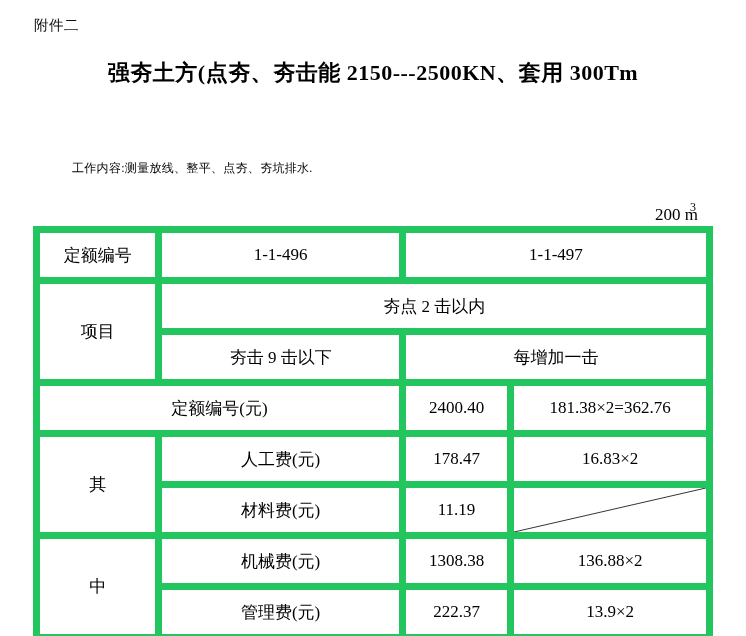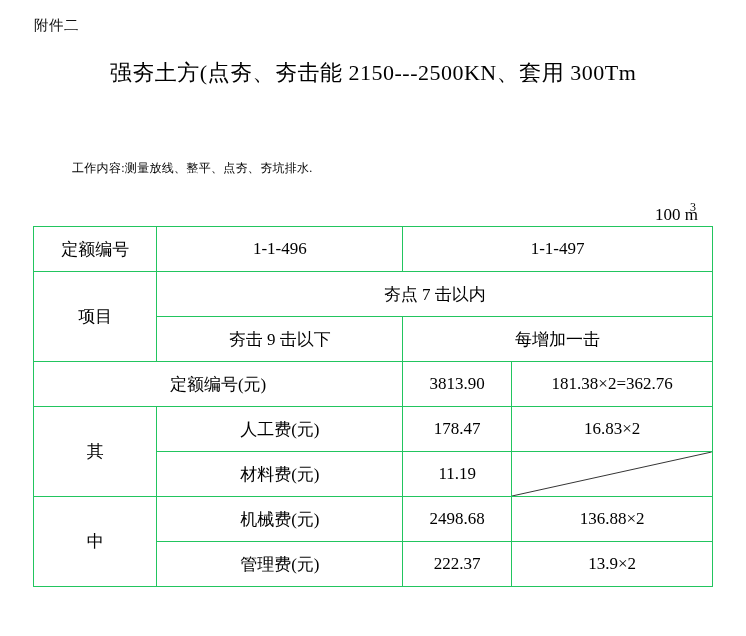--- a/index.html
+++ b/index.html
@@ -31,21 +31,21 @@
     letter-spacing: 0.5px;
     color: #111;
   }
   .doc-title {
     position: absolute;
     left: 40px;
     top: 56px;
     width: 666px;
     text-align: center;
     font-size: 22px;
-    font-weight: normal;
+    font-weight: bold;
     line-height: 1.55;
     letter-spacing: 0.5px;
   }
   .work-content {
     position: absolute;
     left: 72px;
     top: 160px;
     font-size: 12px;
     letter-spacing: 0.3px;
   }
@@ -68,21 +68,21 @@
 
   table.main {
     position: absolute;
     left: 33px;
     top: 226px;
     width: 680px;
     border-collapse: collapse;
     table-layout: fixed;
   }
   table.main td {
-    border: 1px solid #22c55e;
+    border: 7px solid #22c55e;
     text-align: center;
     vertical-align: middle;
     font-size: 17px;
     padding: 0;
     height: 44px;
   }
   td.tall { height: 52px; }
   .vert-char {
     display: block;
     line-height: 1.05;
@@ -119,50 +119,50 @@
 
   <div class="attach-label">附件二</div>
 
   <div class="doc-title">
     <div>强夯土方(点夯、夯击能 2150---2500KN、套用 300Tm</div>
   </div>
 
   <div class="work-content">工作内容:测量放线、整平、点夯、夯坑排水.</div>
 
   <div class="unit-line">
-    <span>100</span>
+    <span>200</span>
     <span class="unit-m">m</span><span class="sup">3</span>
   </div>
 
   <table class="main">
     <colgroup>
       <col style="width:104px">
       <col style="width:207px">
       <col style="width:92px">
       <col style="width:169px">
     </colgroup>
     <tbody>
       <tr>
         <td class="tall">定额编号</td>
         <td class="tall" colspan="1">1-1-496</td>
         <td class="tall" colspan="2">1-1-497</td>
       </tr>
 
       <tr>
         <td rowspan="2">项目</td>
-        <td colspan="3" class="tall">夯点 7 击以内</td>
+        <td colspan="3" class="tall">夯点 2 击以内</td>
       </tr>
       <tr>
         <td class="tall">夯击 9 击以下</td>
         <td class="tall" colspan="2">每增加一击</td>
       </tr>
 
       <tr>
         <td colspan="2" class="tall">定额编号(元)</td>
-        <td class="tall v-bottom">3813.90</td>
+        <td class="tall v-bottom">2400.40</td>
         <td class="tall">181.38×2=362.76</td>
       </tr>
 
       <tr>
         <td rowspan="2" class="qi-cell">
           <span class="vert-char">其</span>
         </td>
         <td class="tall">人工费(元)</td>
         <td class="tall">178.47</td>
         <td class="tall">16.83×2</td>
@@ -177,21 +177,21 @@
           </svg>
           <span class="cell-pad"></span>
         </td>
       </tr>
 
       <tr>
         <td rowspan="2" class="zhong-cell">
           <span class="vert-char">中</span>
         </td>
         <td class="tall">机械费(元)</td>
-        <td class="tall">2498.68</td>
+        <td class="tall">1308.38</td>
         <td class="tall">136.88×2</td>
       </tr>
 
       <tr>
         <td class="tall">管理费(元)</td>
         <td class="tall">222.37</td>
         <td class="tall">13.9×2</td>
       </tr>
     </tbody>
   </table>

